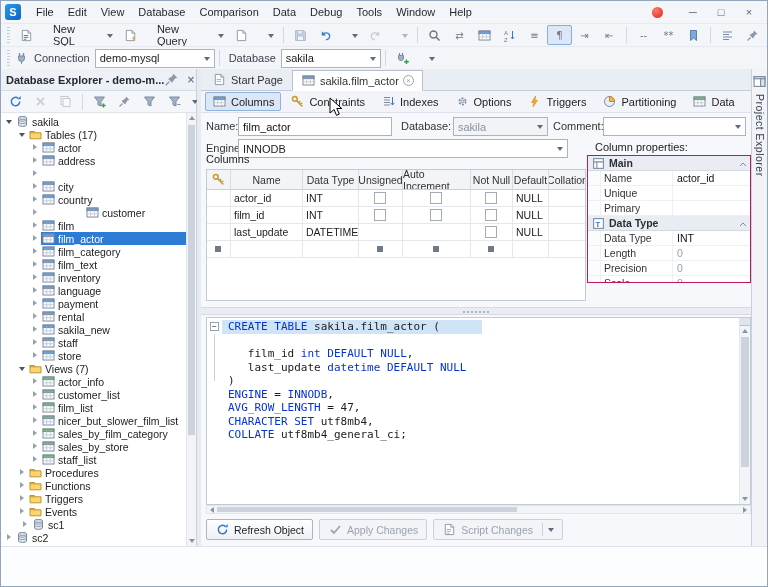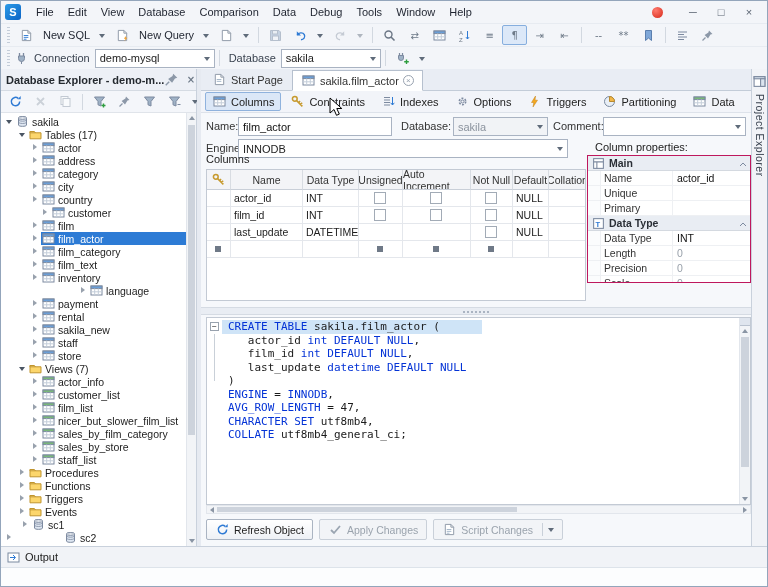--- a/index.html
+++ b/index.html
@@ -11,21 +11,21 @@
   #menubar{height:22px;display:flex;align-items:center;padding:0 4px;background:#f3f5f9;}
   #logo{width:16px;height:16px;border-radius:3px;background:linear-gradient(135deg,#2b9be8,#0b63c5);
         color:#fff;font-weight:bold;font-size:11px;display:flex;align-items:center;justify-content:center;margin-right:8px;}
   .mi{padding:2px 7px;color:#1f2430;}
   #winctl{margin-left:auto;display:flex;align-items:center;}
   #redcircle{width:11px;height:11px;border-radius:50%;background:radial-gradient(circle at 35% 30%,#ff7a6e,#d62819);margin-right:16px;}
   .wbtn{width:28px;height:18px;display:flex;align-items:center;justify-content:center;color:#5a6472;font-size:11px;}
   
   .toolbar{height:23px;display:flex;align-items:center;padding:0 2px;background:#f3f5f9;border-top:1px solid #e7ebf1;}
   .grip{width:3px;height:16px;margin:0 4px;background-image:repeating-linear-gradient(#c3ccd8 0 1px,transparent 1px 3px);}
-  .tbtn{display:inline-flex;align-items:center;height:20px;padding:0 4px;border:1px solid transparent;border-radius:2px;gap:9px;}
+  .tbtn{display:inline-flex;align-items:center;height:20px;padding:0 4px;border:1px solid transparent;border-radius:2px;gap:19px;}
   .tbtn.act{background:#dce8f8;border-color:#86aede;}
   .tbtn.dis{opacity:.45;}
   .tlab{font-size:11px;color:#1f2430;}
   .tlab2{margin:0 5px;color:#3a4350;}
   .tsep{width:1px;height:16px;background:#d2d8e0;margin:0 4px;flex:none;}
   .spacer{flex:1;}
   .dd{width:0;height:0;border:3px solid transparent;border-top:4px solid #5f6b7a;display:inline-block;margin-top:4px;}
   .ic{width:15px;height:15px;display:inline-flex;align-items:center;justify-content:center;flex:none;}
   .ic svg{width:13px;height:13px;}
   .g{font-size:10px;color:#6e7a88;font-family:"DejaVu Sans",sans-serif;line-height:13px;}
@@ -460,30 +460,20 @@
                     <rect x="1" y="2" width="11" height="9" fill="#fff" stroke="#7d8aa0"></rect>
                     <rect x="1" y="2" width="11" height="2.6" fill="#6a9fd8" stroke="#7d8aa0"></rect>
                     <path d="M4.7 4.6v6.4M8.3 4.6v6.4M1 7.8h11" stroke="#c3cdd9" fill="none"></path>
                   </svg>
                 </span>
                 <span>address</span>
               </span>
             </div>
             <div class="trow" style="padding-left: 30px;">
               <span class="arr closed"></span>
-              <span class="twrap">
-                <span class="ticon">
-                  <svg viewBox="0 0 13 13">
-                    <rect x="1" y="2" width="11" height="9" fill="#fff" stroke="#7d8aa0"></rect>
-                    <rect x="1" y="2" width="11" height="2.6" fill="#6a9fd8" stroke="#7d8aa0"></rect>
-                    <path d="M4.7 4.6v6.4M8.3 4.6v6.4M1 7.8h11" stroke="#c3cdd9" fill="none"></path>
-                  </svg>
-                </span>
-                <span>category</span>
-              </span>
             </div>
             <div class="trow" style="padding-left: 30px;">
               <span class="arr closed"></span>
               <span class="twrap">
                 <span class="ticon">
                   <svg viewBox="0 0 13 13">
                     <rect x="1" y="2" width="11" height="9" fill="#fff" stroke="#7d8aa0"></rect>
                     <rect x="1" y="2" width="11" height="2.6" fill="#6a9fd8" stroke="#7d8aa0"></rect>
                     <path d="M4.7 4.6v6.4M8.3 4.6v6.4M1 7.8h11" stroke="#c3cdd9" fill="none"></path>
                   </svg>
@@ -497,21 +487,21 @@
                 <span class="ticon">
                   <svg viewBox="0 0 13 13">
                     <rect x="1" y="2" width="11" height="9" fill="#fff" stroke="#7d8aa0"></rect>
                     <rect x="1" y="2" width="11" height="2.6" fill="#6a9fd8" stroke="#7d8aa0"></rect>
                     <path d="M4.7 4.6v6.4M8.3 4.6v6.4M1 7.8h11" stroke="#c3cdd9" fill="none"></path>
                   </svg>
                 </span>
                 <span>country</span>
               </span>
             </div>
-            <div class="trow" style="padding-left: 40px;">
+            <div class="trow" style="padding-left: 30px; gap: 44px;">
               <span class="arr closed"></span>
               <span class="twrap">
                 <span class="ticon">
                   <svg viewBox="0 0 13 13">
                     <rect x="1" y="2" width="11" height="9" fill="#fff" stroke="#7d8aa0"></rect>
                     <rect x="1" y="2" width="11" height="2.6" fill="#6a9fd8" stroke="#7d8aa0"></rect>
                     <path d="M4.7 4.6v6.4M8.3 4.6v6.4M1 7.8h11" stroke="#c3cdd9" fill="none"></path>
                   </svg>
                 </span>
                 <span>customer</span>
@@ -575,21 +565,21 @@
                 <span class="ticon">
                   <svg viewBox="0 0 13 13">
                     <rect x="1" y="2" width="11" height="9" fill="#fff" stroke="#7d8aa0"></rect>
                     <rect x="1" y="2" width="11" height="2.6" fill="#6a9fd8" stroke="#7d8aa0"></rect>
                     <path d="M4.7 4.6v6.4M8.3 4.6v6.4M1 7.8h11" stroke="#c3cdd9" fill="none"></path>
                   </svg>
                 </span>
                 <span>inventory</span>
               </span>
             </div>
-            <div class="trow" style="padding-left: 30px; margin-left: 48px;">
+            <div class="trow" style="padding-left: 30px;">
               <span class="arr closed"></span>
               <span class="twrap">
                 <span class="ticon">
                   <svg viewBox="0 0 13 13">
                     <rect x="1" y="2" width="11" height="9" fill="#fff" stroke="#7d8aa0"></rect>
                     <rect x="1" y="2" width="11" height="2.6" fill="#6a9fd8" stroke="#7d8aa0"></rect>
                     <path d="M4.7 4.6v6.4M8.3 4.6v6.4M1 7.8h11" stroke="#c3cdd9" fill="none"></path>
                   </svg>
                 </span>
                 <span>language</span>
@@ -817,21 +807,21 @@
                 <span class="ticon">
                   <svg viewBox="0 0 13 13">
                     <path d="M2.5 3c0-1.8 8-1.8 8 0v7c0 1.8-8 1.8-8 0z" fill="#dfe7f2" stroke="#7d8aa0"></path>
                     <ellipse cx="6.5" cy="3" rx="4" ry="1.3" fill="#f4f7fb" stroke="#7d8aa0"></ellipse>
                     <path d="M2.5 5.3c2 1.2 6 1.2 8 0M2.5 7.6c2 1.2 6 1.2 8 0" fill="none" stroke="#7d8aa0" stroke-width=".8"></path>
                   </svg>
                 </span>
                 <span>sc1</span>
               </span>
             </div>
-            <div class="trow" style="padding-left: 4px; gap: 48px;">
+            <div class="trow" style="padding-left: 4px;">
               <span class="arr closed"></span>
               <span class="twrap">
                 <span class="ticon">
                   <svg viewBox="0 0 13 13">
                     <path d="M2.5 3c0-1.8 8-1.8 8 0v7c0 1.8-8 1.8-8 0z" fill="#dfe7f2" stroke="#7d8aa0"></path>
                     <ellipse cx="6.5" cy="3" rx="4" ry="1.3" fill="#f4f7fb" stroke="#7d8aa0"></ellipse>
                     <path d="M2.5 5.3c2 1.2 6 1.2 8 0M2.5 7.6c2 1.2 6 1.2 8 0" fill="none" stroke="#7d8aa0" stroke-width=".8"></path>
                   </svg>
                 </span>
                 <span>sc2</span>
@@ -1126,21 +1116,21 @@
                   <path d="M1 4l3-3 3 3" stroke="#7d8aa0" fill="none"></path>
                 </svg></span>
             </div>
           </div>
 
         <div id="hsplit"></div>
 
         <div id="sqlbox">
           <div id="sqllines">
               <div class="sline hl"><span class="sgut"><span class="fbox">−</span></span><span class="scode"><span class="tk">CREATE TABLE</span><span class="tn"> sakila.film_actor (</span></span></div>
-              <div class="sline"><span class="sgut"><span class="fline"></span></span><span class="scode"><span class="tn">   actor_id </span><span class="tk">int</span><span class="tn"> </span><span class="tk">DEFAULT NULL</span><span class="tn">,</span></span></div>
+              <div class="sline"><span class="sgut"><span class="fline"></span></span></div>
               <div class="sline"><span class="sgut"><span class="fline"></span></span><span class="scode"><span class="tn">   film_id </span><span class="tk">int</span><span class="tn"> </span><span class="tk">DEFAULT NULL</span><span class="tn">,</span></span></div>
               <div class="sline"><span class="sgut"><span class="fline"></span></span><span class="scode"><span class="tn">   last_update </span><span class="tk">datetime</span><span class="tn"> </span><span class="tk">DEFAULT NULL</span></span></div>
               <div class="sline"><span class="sgut"><span class="fline" style="height:7px;"></span></span><span class="scode"><span class="tn">)</span></span></div>
               <div class="sline"><span class="sgut"></span><span class="scode"><span class="tk">ENGINE</span><span class="tn"> = </span><span class="tk">INNODB</span><span class="tn">,</span></span></div>
               <div class="sline"><span class="sgut"></span><span class="scode"><span class="tk">AVG_ROW_LENGTH</span><span class="tn"> = 47,</span></span></div>
               <div class="sline"><span class="sgut"></span><span class="scode"><span class="tk">CHARACTER SET</span><span class="tn"> utf8mb4,</span></span></div>
               <div class="sline"><span class="sgut"></span><span class="scode"><span class="tk">COLLATE</span><span class="tn"> utf8mb4_general_ci;</span></span></div>
             </div>
           <div id="sqlvsb">
             <div id="sqlsplith"></div>
@@ -1205,29 +1195,20 @@
           <svg viewBox="0 0 12 12">
             <rect x="1" y="1.5" width="10" height="9" fill="#fff" stroke="#7d8aa0"></rect>
             <rect x="1" y="1.5" width="10" height="2" fill="#cfd9e6" stroke="#7d8aa0"></rect>
             <rect x="7" y="3.5" width="4" height="7" fill="#dbe4ee" stroke="#7d8aa0"></rect>
           </svg>
         </span>
       <span class="vtext">Project Explorer</span>
     </div>
   </div>
 
-  <div id="outputbar">
-    <span class="ic">
-        <svg viewBox="0 0 13 13">
-          <rect x="1" y="2" width="11" height="9" fill="#fff" stroke="#7a8aa0"></rect>
-          <path d="M3 6.5h5M6 4l2.5 2.5L6 9" stroke="#2e7ad4" fill="none"></path>
-        </svg>
-      </span>
-    <span>Output</span>
-  </div>
   <div id="statusbar"></div>
 
   <div id="cursor">
     <svg width="13" height="20" viewBox="0 0 13 20">
         <path d="M1 1v15l4-3.5 2.5 5.8 2.8-1.2-2.5-5.6h5z" fill="#fff" stroke="#000" stroke-width="1"></path>
       </svg>
   </div>
 </div>
 
 </body></html>

